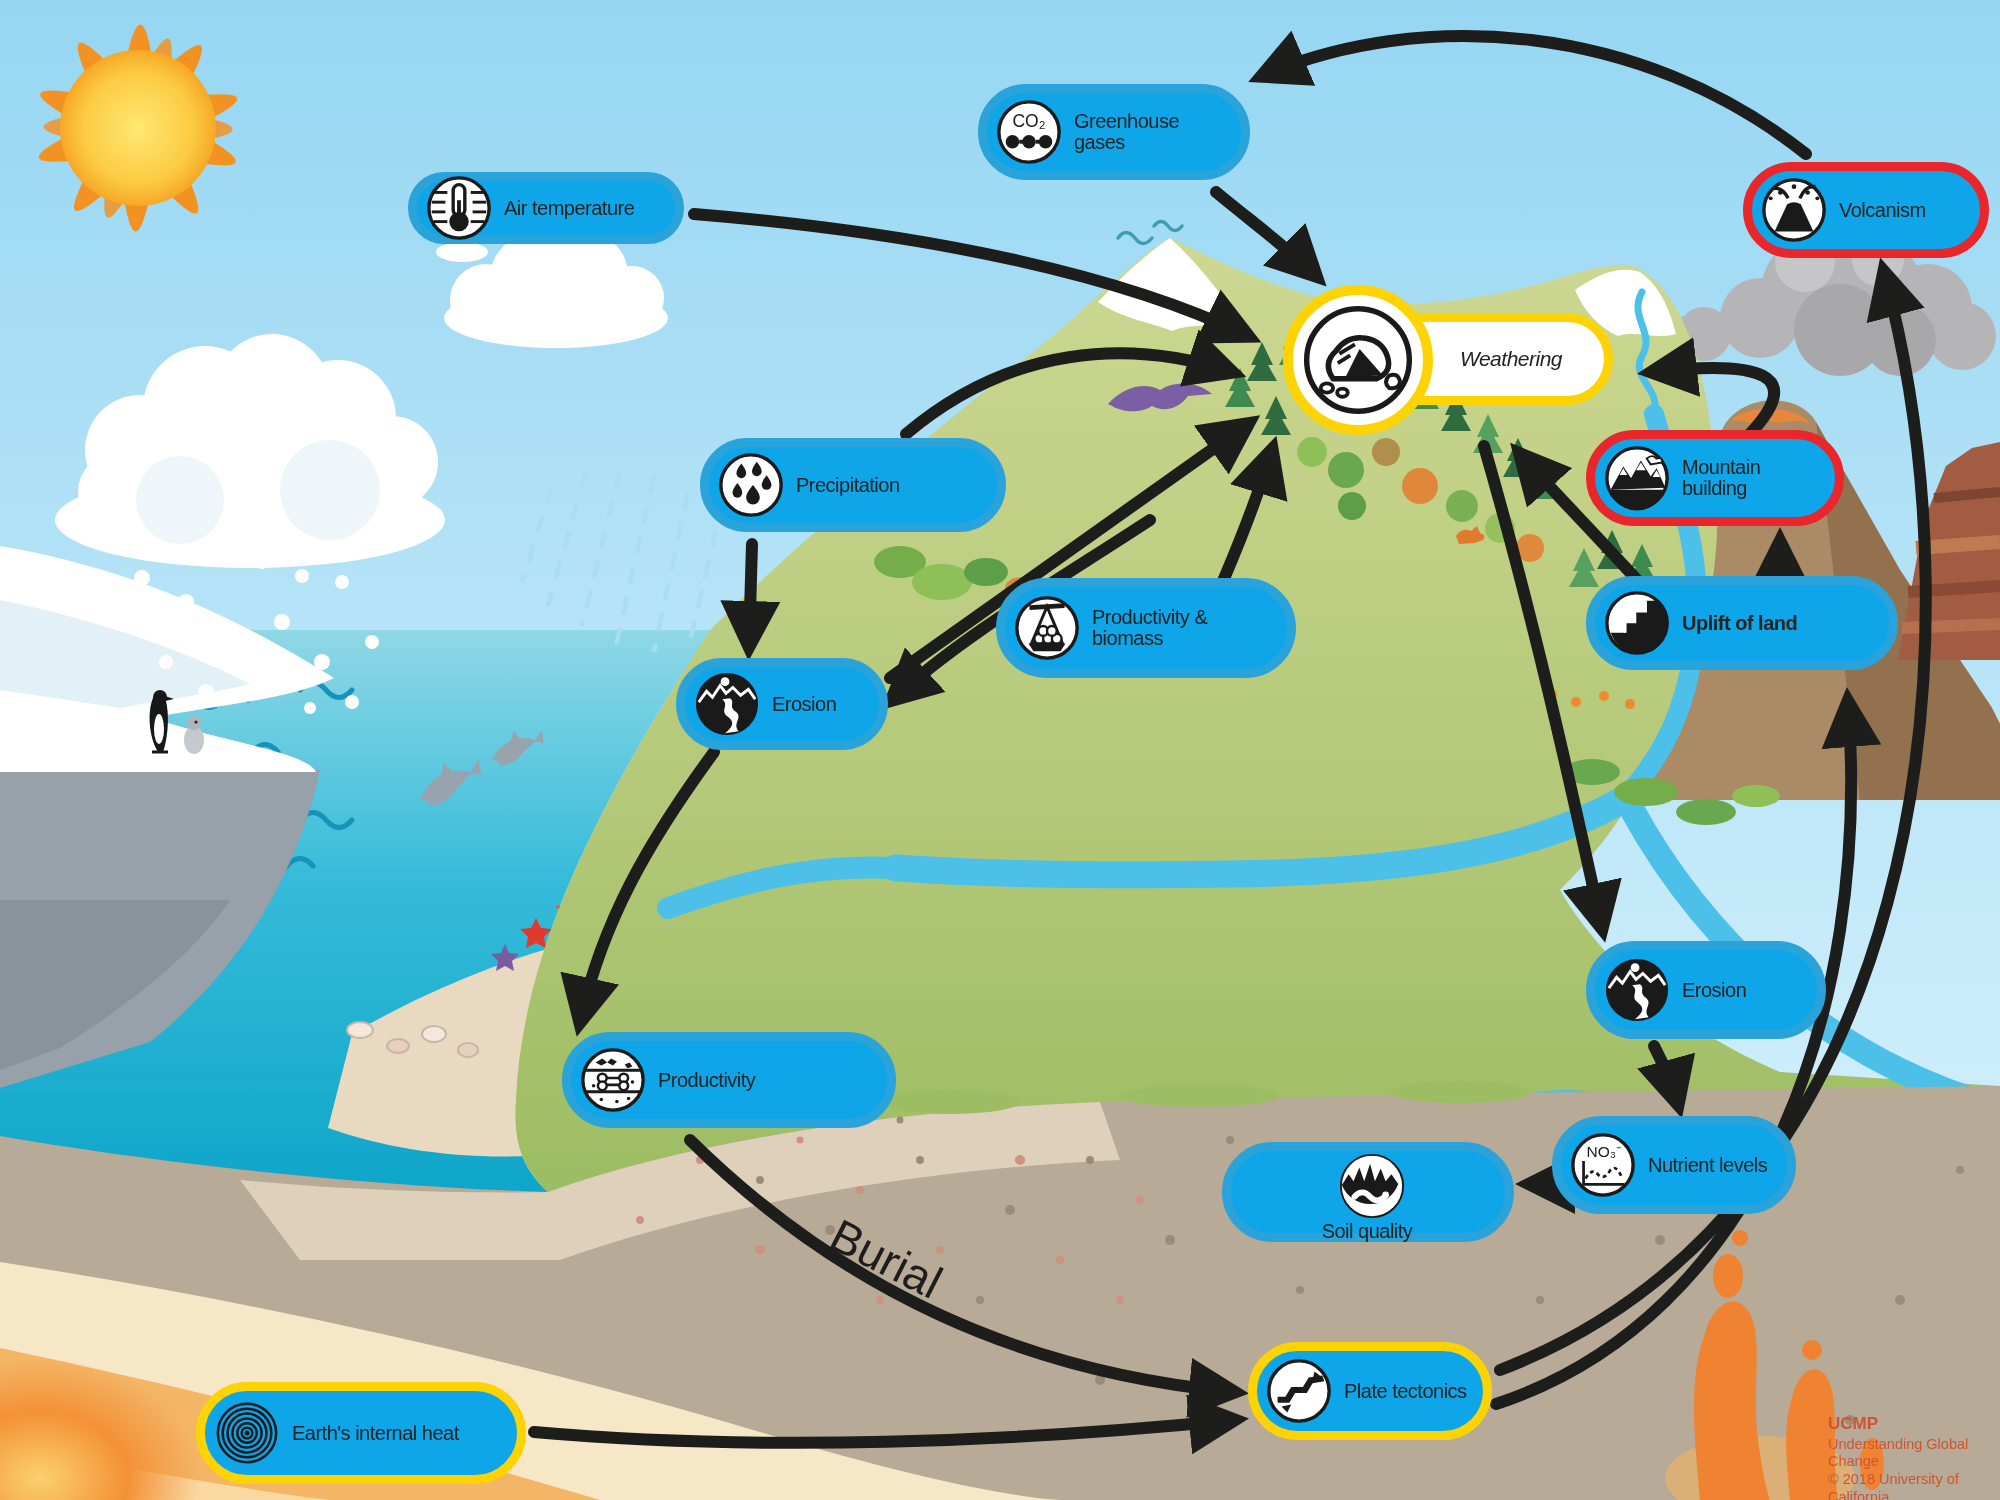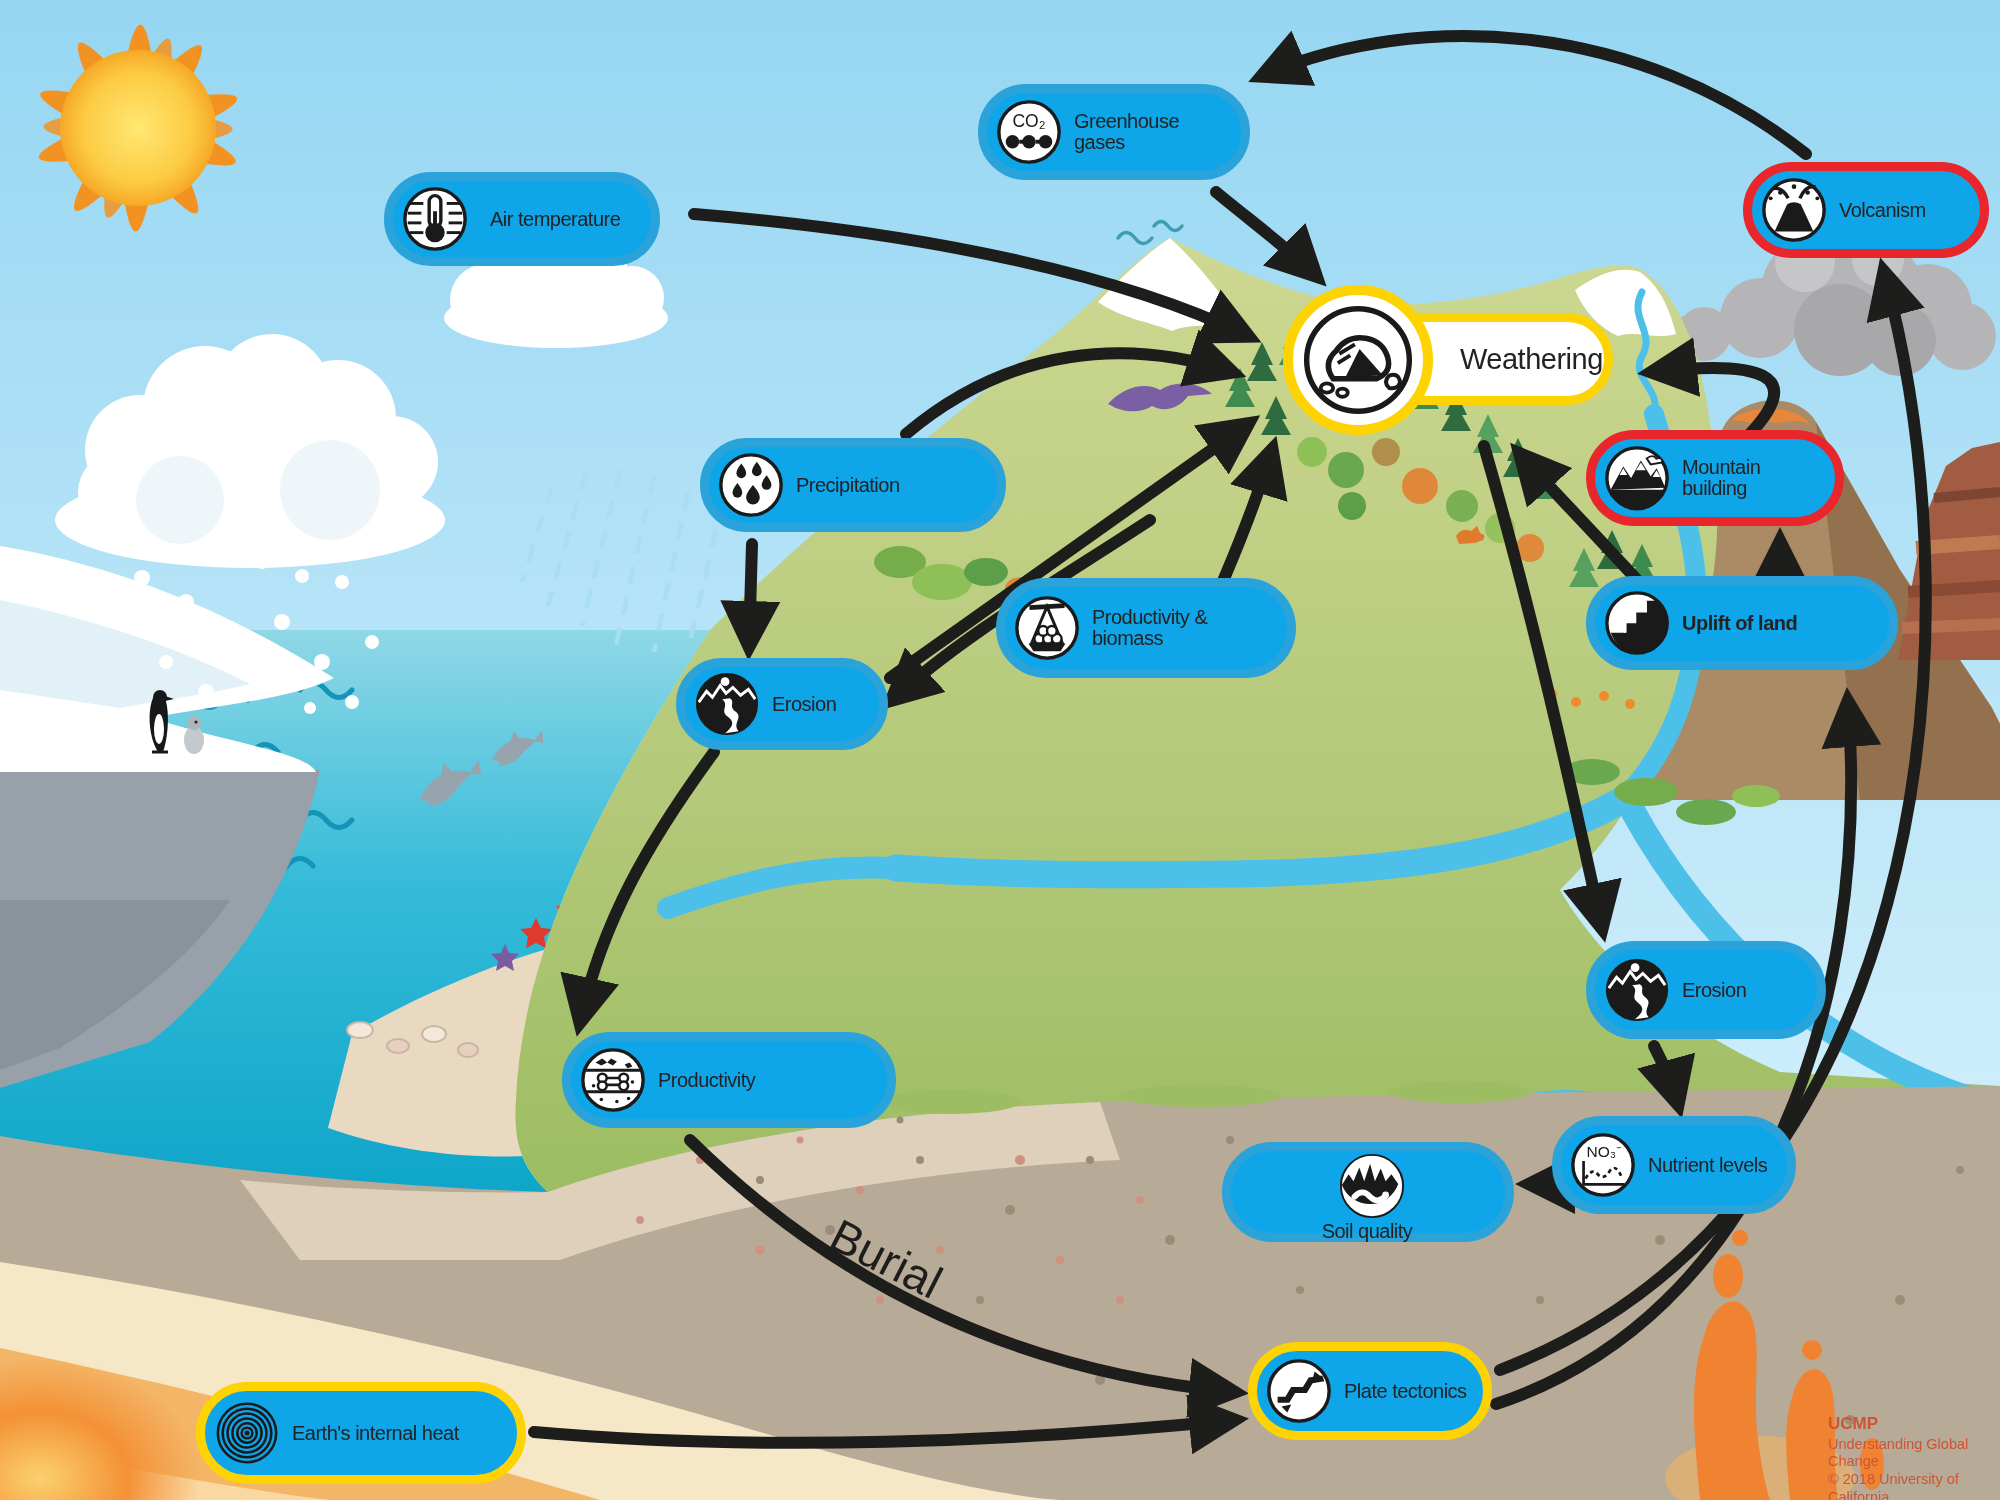--- a/index.html
+++ b/index.html
@@ -16,21 +16,21 @@
   .node .ic{flex:0 0 auto;width:70px;height:70px;margin-left:7px;}
   .node .ic svg{width:100%;height:100%;display:block;}
   .node .lbl{font-size:20px;line-height:1.04;color:#232323;padding:0 12px 0 10px;
              letter-spacing:-0.5px;white-space:normal;}
 
   
   .wx{position:absolute;left:1283px;top:285px;width:340px;height:160px;z-index:31;}
   .wx .wpill{position:absolute;left:72px;top:28px;width:258px;height:92px;background:#fff;
              border:9px solid #fed304;border-radius:999px;box-sizing:border-box;
              display:flex;align-items:center;}
-  .wx .wpill .lbl{font-size:29px;color:#232323;padding-left:96px;letter-spacing:-0.5px;}
+  .wx .wpill .lbl{font-size:21px;color:#232323;padding-left:96px;letter-spacing:-0.5px;font-style:italic;}
   .wx .wcirc{position:absolute;left:0;top:0;width:150px;height:150px;background:#fff;
              border:10px solid #fed304;border-radius:50%;box-sizing:border-box;
              display:flex;align-items:center;justify-content:center;}
   .wx .wcirc svg{width:112px;height:112px;}
 
   .burial{position:absolute;left:846px;top:1208px;font-size:46px;color:#1d1d1b;
           transform:rotate(27deg);transform-origin:left top;z-index:20;letter-spacing:0;}
   .footer{position:absolute;left:1828px;top:1414px;width:175px;color:#cc5634;z-index:25;
           font-size:14.5px;line-height:1.22;}
   .footer .logo{font-weight:bold;font-size:17px;margin-bottom:1px;}
@@ -376,21 +376,21 @@
           <circle cx="19" cy="46" r="7" fill="#1a1a1a"></circle>
           <circle cx="36" cy="46" r="7" fill="#1a1a1a"></circle>
           <circle cx="53" cy="46" r="7" fill="#1a1a1a"></circle>
           <rect x="26" y="44" width="4" height="4" fill="#1a1a1a"></rect>
           <rect x="43" y="44" width="4" height="4" fill="#1a1a1a"></rect>
         </svg>
       </span>
   <span class="lbl" style="width:170px">Greenhouse gases</span>
 </div>
 
-<div class="node blue" style="left:384px;top:172px;width:276px;height:94px;gap:10px;">
+<div class="node blue" style="left:408px;top:172px;width:276px;height:72px;">
   <span class="ic">
         <svg viewBox="0 0 72 72">
           <circle cx="36" cy="36" r="31" fill="#fff" stroke="#1a1a1a" stroke-width="3.5"></circle>
           <g stroke="#1a1a1a" stroke-width="3">
             <line x1="8" y1="20" x2="24" y2="20"></line>
             <line x1="8" y1="30" x2="22" y2="30"></line>
             <line x1="8" y1="40" x2="22" y2="40"></line>
             <line x1="10" y1="50" x2="24" y2="50"></line>
             <line x1="48" y1="20" x2="64" y2="20"></line>
             <line x1="50" y1="30" x2="64" y2="30"></line>

